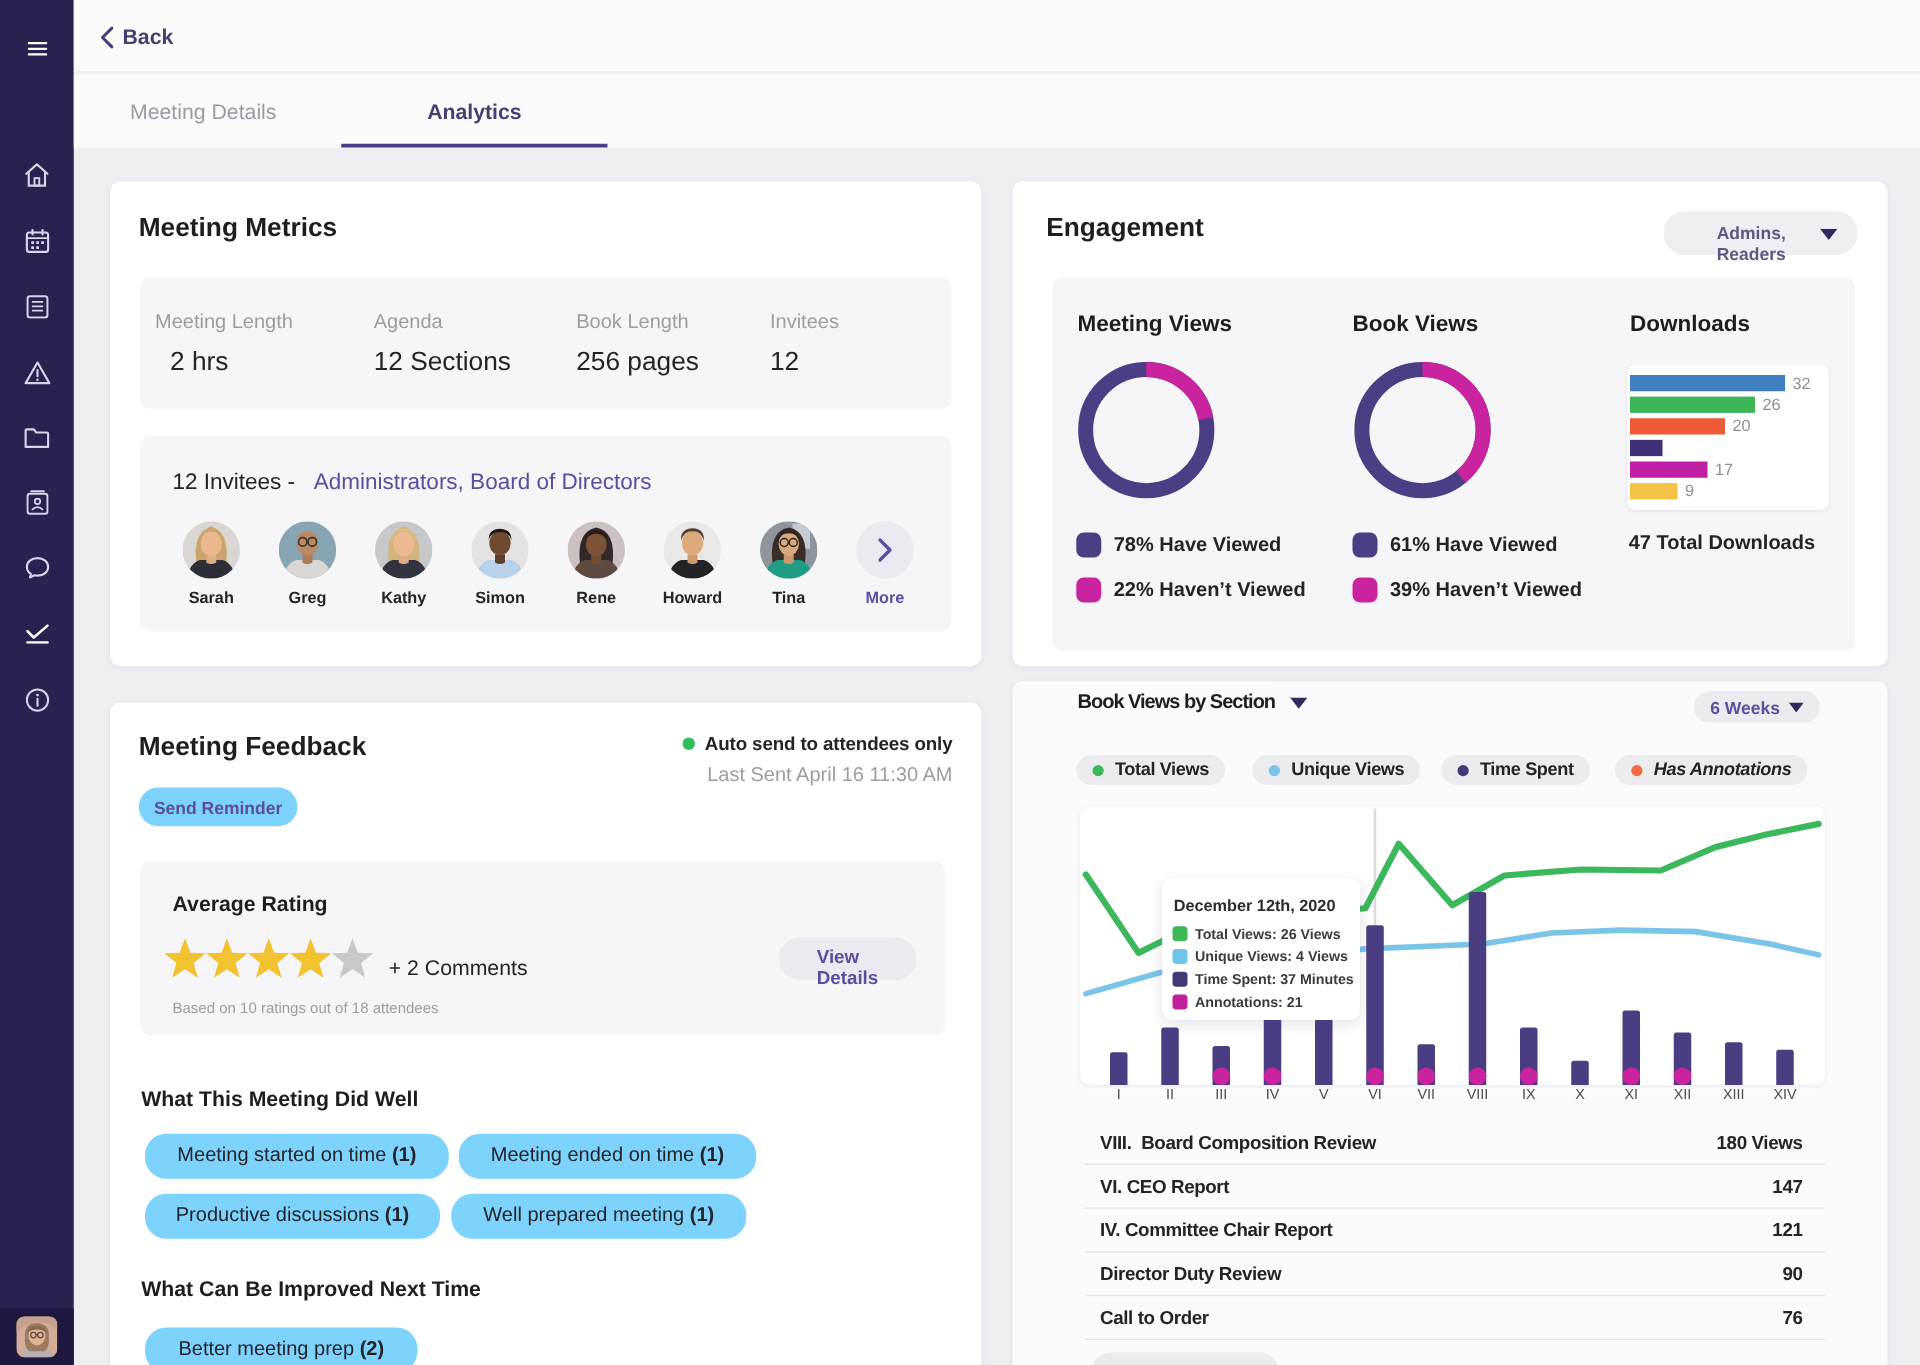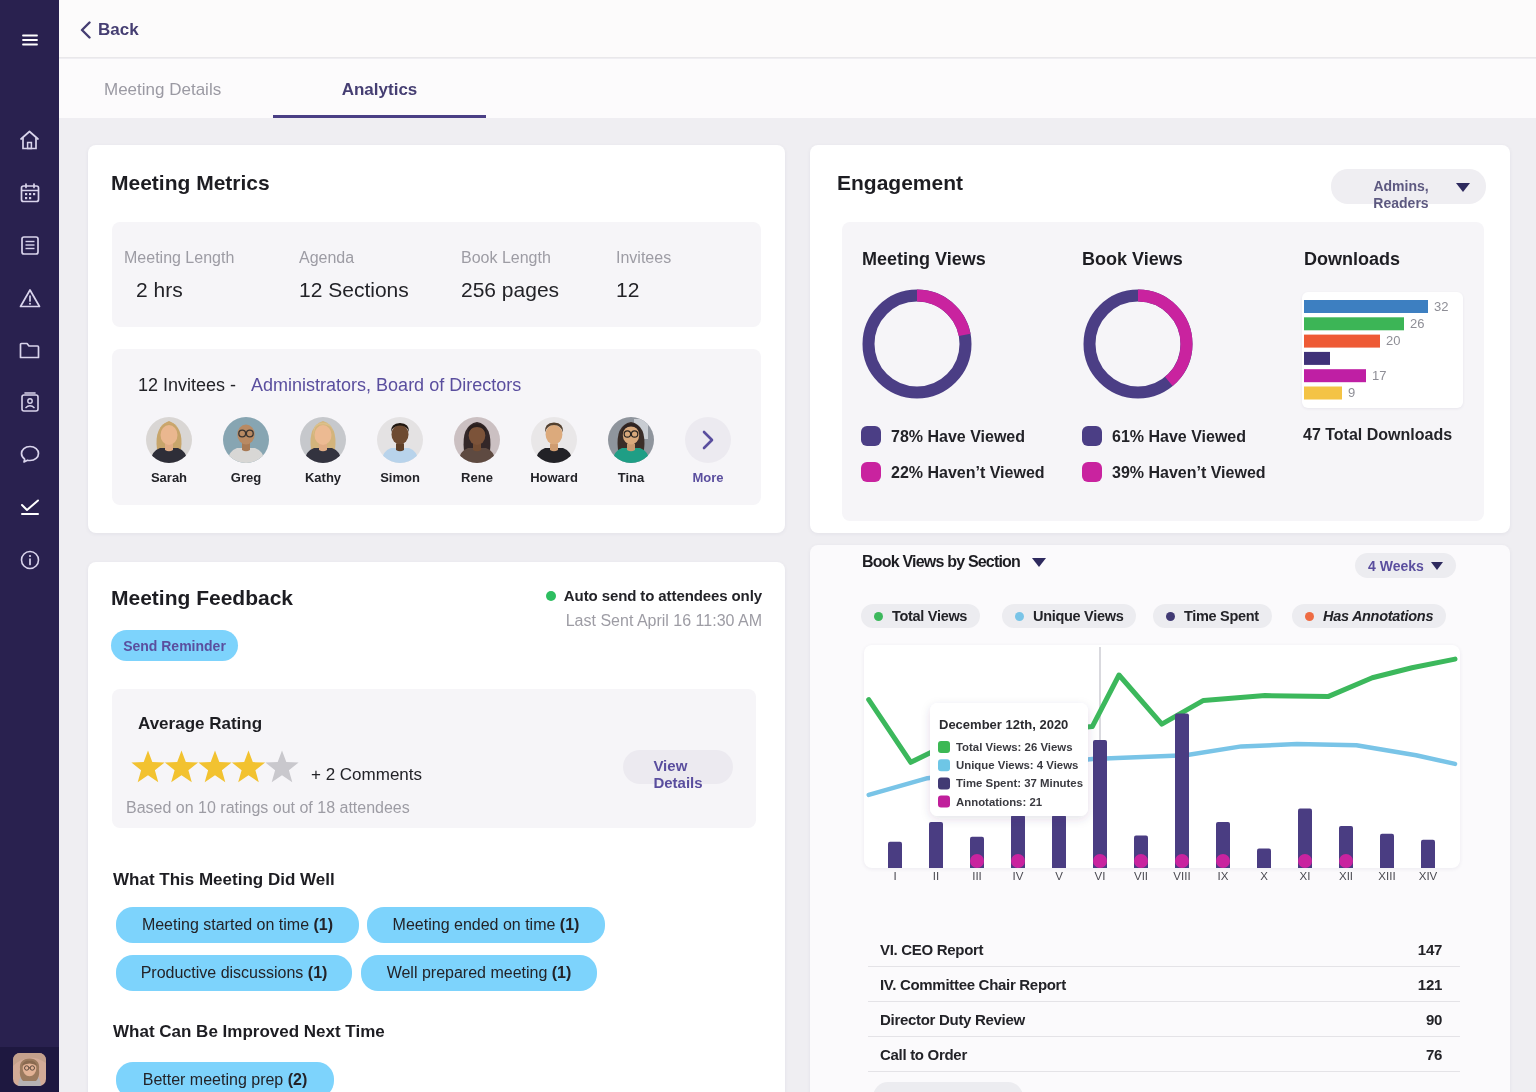--- a/index.html
+++ b/index.html
@@ -274,21 +274,21 @@
     <div id="stars" style="position:absolute; left:16px; top:60px;">
       <svg width="180" height="38" viewBox="0 0 180 38">
         <path d="M20.0 1.5 L24.3 13.1 L36.6 13.6 L26.9 21.3 L30.3 33.2 L20.0 26.3 L9.7 33.2 L13.1 21.3 L3.4 13.6 L15.7 13.1 Z" fill="#f2c230"></path>
         <path d="M53.5 1.5 L57.8 13.1 L70.1 13.6 L60.4 21.3 L63.8 33.2 L53.5 26.3 L43.2 33.2 L46.6 21.3 L36.9 13.6 L49.2 13.1 Z" fill="#f2c230"></path>
         <path d="M87.0 1.5 L91.3 13.1 L103.6 13.6 L93.9 21.3 L97.3 33.2 L87.0 26.3 L76.7 33.2 L80.1 21.3 L70.4 13.6 L82.7 13.1 Z" fill="#f2c230"></path>
         <path d="M120.5 1.5 L124.8 13.1 L137.1 13.6 L127.4 21.3 L130.8 33.2 L120.5 26.3 L110.2 33.2 L113.6 21.3 L103.9 13.6 L116.2 13.1 Z" fill="#f2c230"></path>
         <path d="M154.0 1.5 L158.3 13.1 L170.6 13.6 L160.9 21.3 L164.3 33.2 L154.0 26.3 L143.7 33.2 L147.1 21.3 L137.4 13.6 L149.7 13.1 Z" fill="#c9c8cd"></path>
       </svg>
     </div>
     <div style="position:absolute; left:199px; top:76px; font-size:17px; color:#232328;">+ 2 Comments</div>
-    <div style="position:absolute; left:14px; top:110px; font-size:16px; color:#9d9ca4;">Based on 10 ratings out of 18 attendees</div>
+    <div style="position:absolute; left:26px; top:110px; font-size:12px; color:#9d9ca4;">Based on 10 ratings out of 18 attendees</div>
     <div class="pill" style="left:511px; top:61px; width:110px; height:34px; font-size:15px; line-height:16.5px; color:#5a4e9e; font-weight:bold; background:#eceaf0; align-items:flex-start; padding-top:8px; box-sizing:content-box; height:26px;">View<br>Details</div>
   </div>
 
   <div class="hdr2" style="left:25px; top:308px;">What This Meeting Did Well</div>
   <div class="pill" style="left:28px; top:345px; width:243px; height:36px;">Meeting started on time <b>&nbsp;(1)</b></div>
   <div class="pill" style="left:279px; top:345px; width:238px; height:36px;">Meeting ended on time <b>&nbsp;(1)</b></div>
   <div class="pill" style="left:28px; top:393px; width:236px; height:36px;">Productive discussions <b>&nbsp;(1)</b></div>
   <div class="pill" style="left:273px; top:393px; width:236px; height:36px;">Well prepared meeting <b>&nbsp;(1)</b></div>
   <div class="hdr2" style="left:25px; top:460px;">What Can Be Improved Next Time</div>
   <div class="pill" style="left:28px; top:500px; width:218px; height:36px;">Better meeting prep <b>&nbsp;(2)</b></div>
@@ -359,21 +359,21 @@
   </div>
 </div>
 
 <div class="card" id="card-book">
   <div class="etitle" style="left:52px; top:8px; font-size:16px; letter-spacing:-0.8px; display:flex; align-items:center;">Book Views by Section
     <svg width="14" height="9" viewBox="0 0 14 9" style="margin-left:12px;">
         <path d="M0 0 L14 0 L7 9 Z" fill="#2e2a5e"></path>
       </svg>
   </div>
   <div class="pill" style="left:545px; top:8px; width:101px; height:25px; background:#ececf0;">
-    <span style="font-size:14px; color:#5a4e9e; font-weight:bold;">4 Weeks</span>
+    <span style="font-size:14px; color:#5a4e9e; font-weight:bold;">6 Weeks</span>
     <svg width="12" height="8" viewBox="0 0 12 8" style="margin-left:7px;">
         <path d="M0 0 L12 0 L6 8 Z" fill="#2e2a5e"></path>
       </svg>
   </div>
   <div class="lpill" style="left:51px;"><span class="ldot" style="background:#3cb85c;"></span>Total Views</div>
   <div class="lpill" style="left:192px;"><span class="ldot" style="background:#79c4e7;"></span>Unique Views</div>
   <div class="lpill" style="left:343px;"><span class="ldot" style="background:#413a74;"></span>Time Spent</div>
   <div class="lpill" style="left:482px;font-style:italic;"><span class="ldot" style="background:#ee6b43;"></span>Has Annotations</div>
   <div id="bigchart" style="position:absolute; left:54px; top:100px; width:596px; height:223px; background:#ffffff; border-radius:8px; box-shadow:0 1px 4px rgba(40,35,80,0.07);">
     <svg width="596" height="223" viewBox="0 0 596 223">
@@ -435,20 +435,24 @@
     <span style="position:absolute; left:257px; width:40px; text-align:center;">VII</span>
     <span style="position:absolute; left:298px; width:40px; text-align:center;">VIII</span>
     <span style="position:absolute; left:339px; width:40px; text-align:center;">IX</span>
     <span style="position:absolute; left:380px; width:40px; text-align:center;">X</span>
     <span style="position:absolute; left:421px; width:40px; text-align:center;">XI</span>
     <span style="position:absolute; left:462px; width:40px; text-align:center;">XII</span>
     <span style="position:absolute; left:503px; width:40px; text-align:center;">XIII</span>
     <span style="position:absolute; left:544px; width:40px; text-align:center;">XIV</span>
   </div>
 
+  <div class="trow" style="top:352px;">
+      <span class="tl">VIII.&nbsp;&nbsp;Board Composition Review</span>
+      <span class="tr">180 Views</span>
+    </div>
   <div class="trow" style="top:387px;">
       <span class="tl">VI. CEO Report</span>
       <span class="tr">147</span>
     </div>
   <div class="trow" style="top:422px;">
       <span class="tl">IV. Committee Chair Report</span>
       <span class="tr">121</span>
     </div>
   <div class="trow" style="top:457px;">
       <span class="tl">Director Duty Review</span>

